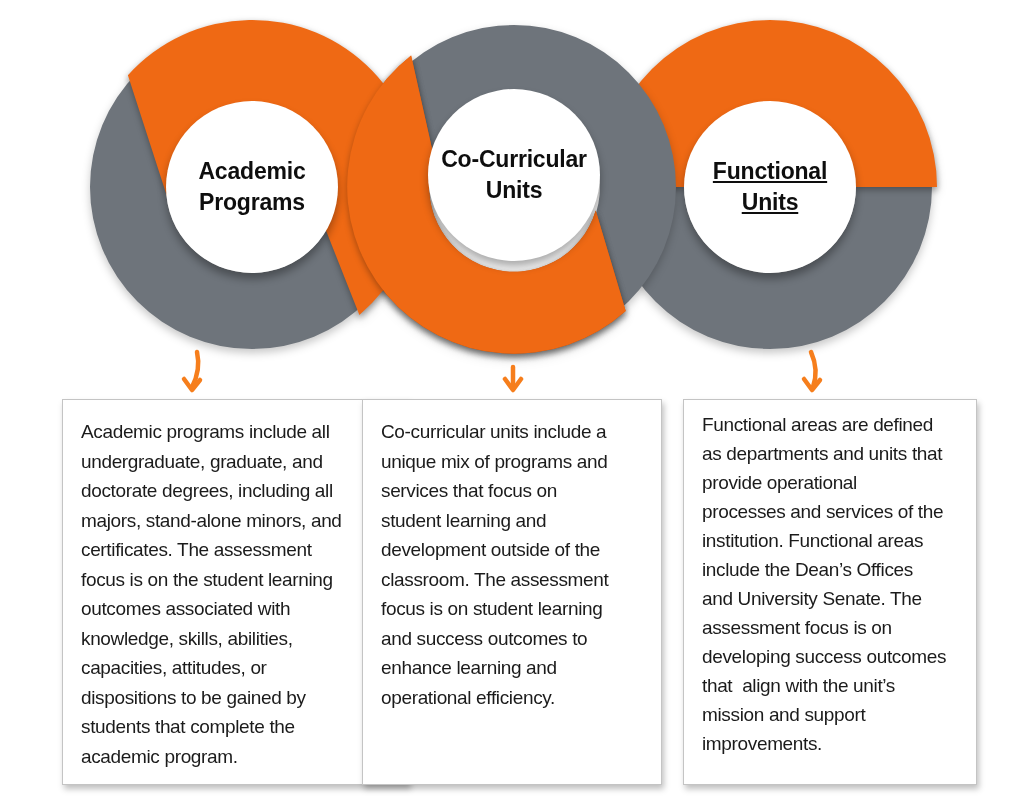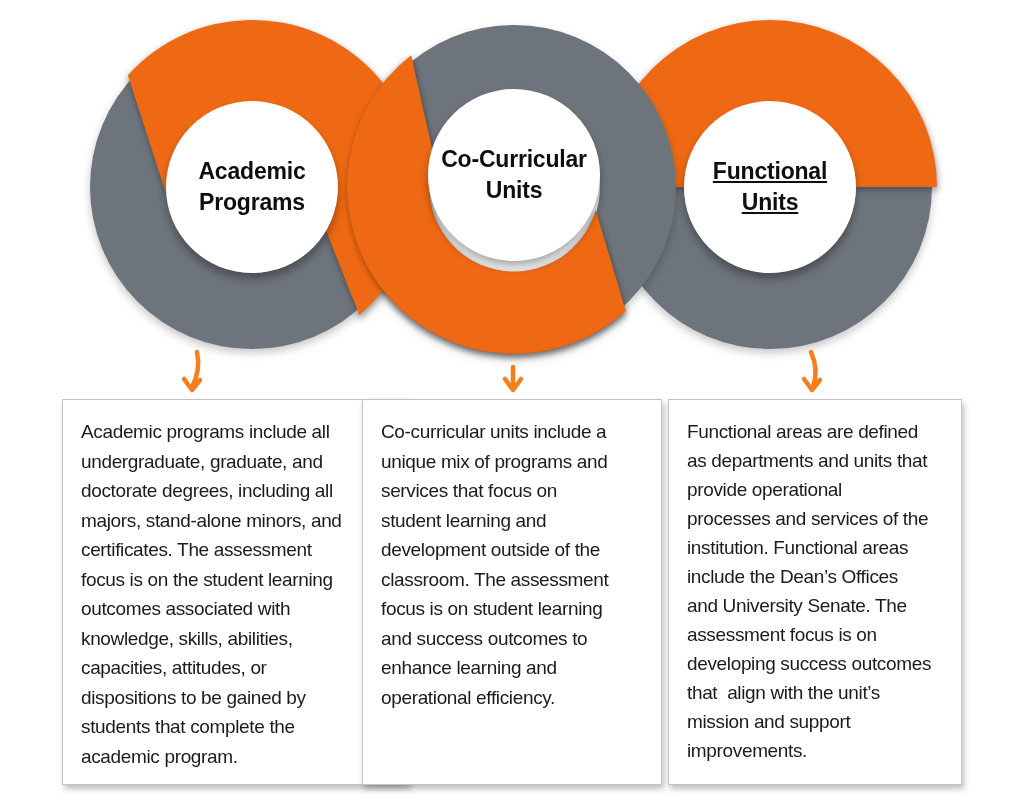--- a/index.html
+++ b/index.html
@@ -101,21 +101,21 @@
 unique mix of programs and
 services that focus on
 student learning and
 development outside of the
 classroom. The assessment
 focus is on student learning
 and success outcomes to
 enhance learning and
 operational efficiency.</div>
   </div>
-  <div class="desc-box" style="left:668px;width:294px;padding-top:17px;">
+  <div class="desc-box" style="left:683px;width:294px;padding-top:10px;">
     <div class="desc-text" style="line-height:29px;">Functional areas are defined
 as departments and units that
 provide operational
 processes and services of the
 institution. Functional areas
 include the Dean’s Offices
 and University Senate. The
 assessment focus is on
 developing success outcomes
 that  align with the unit’s

